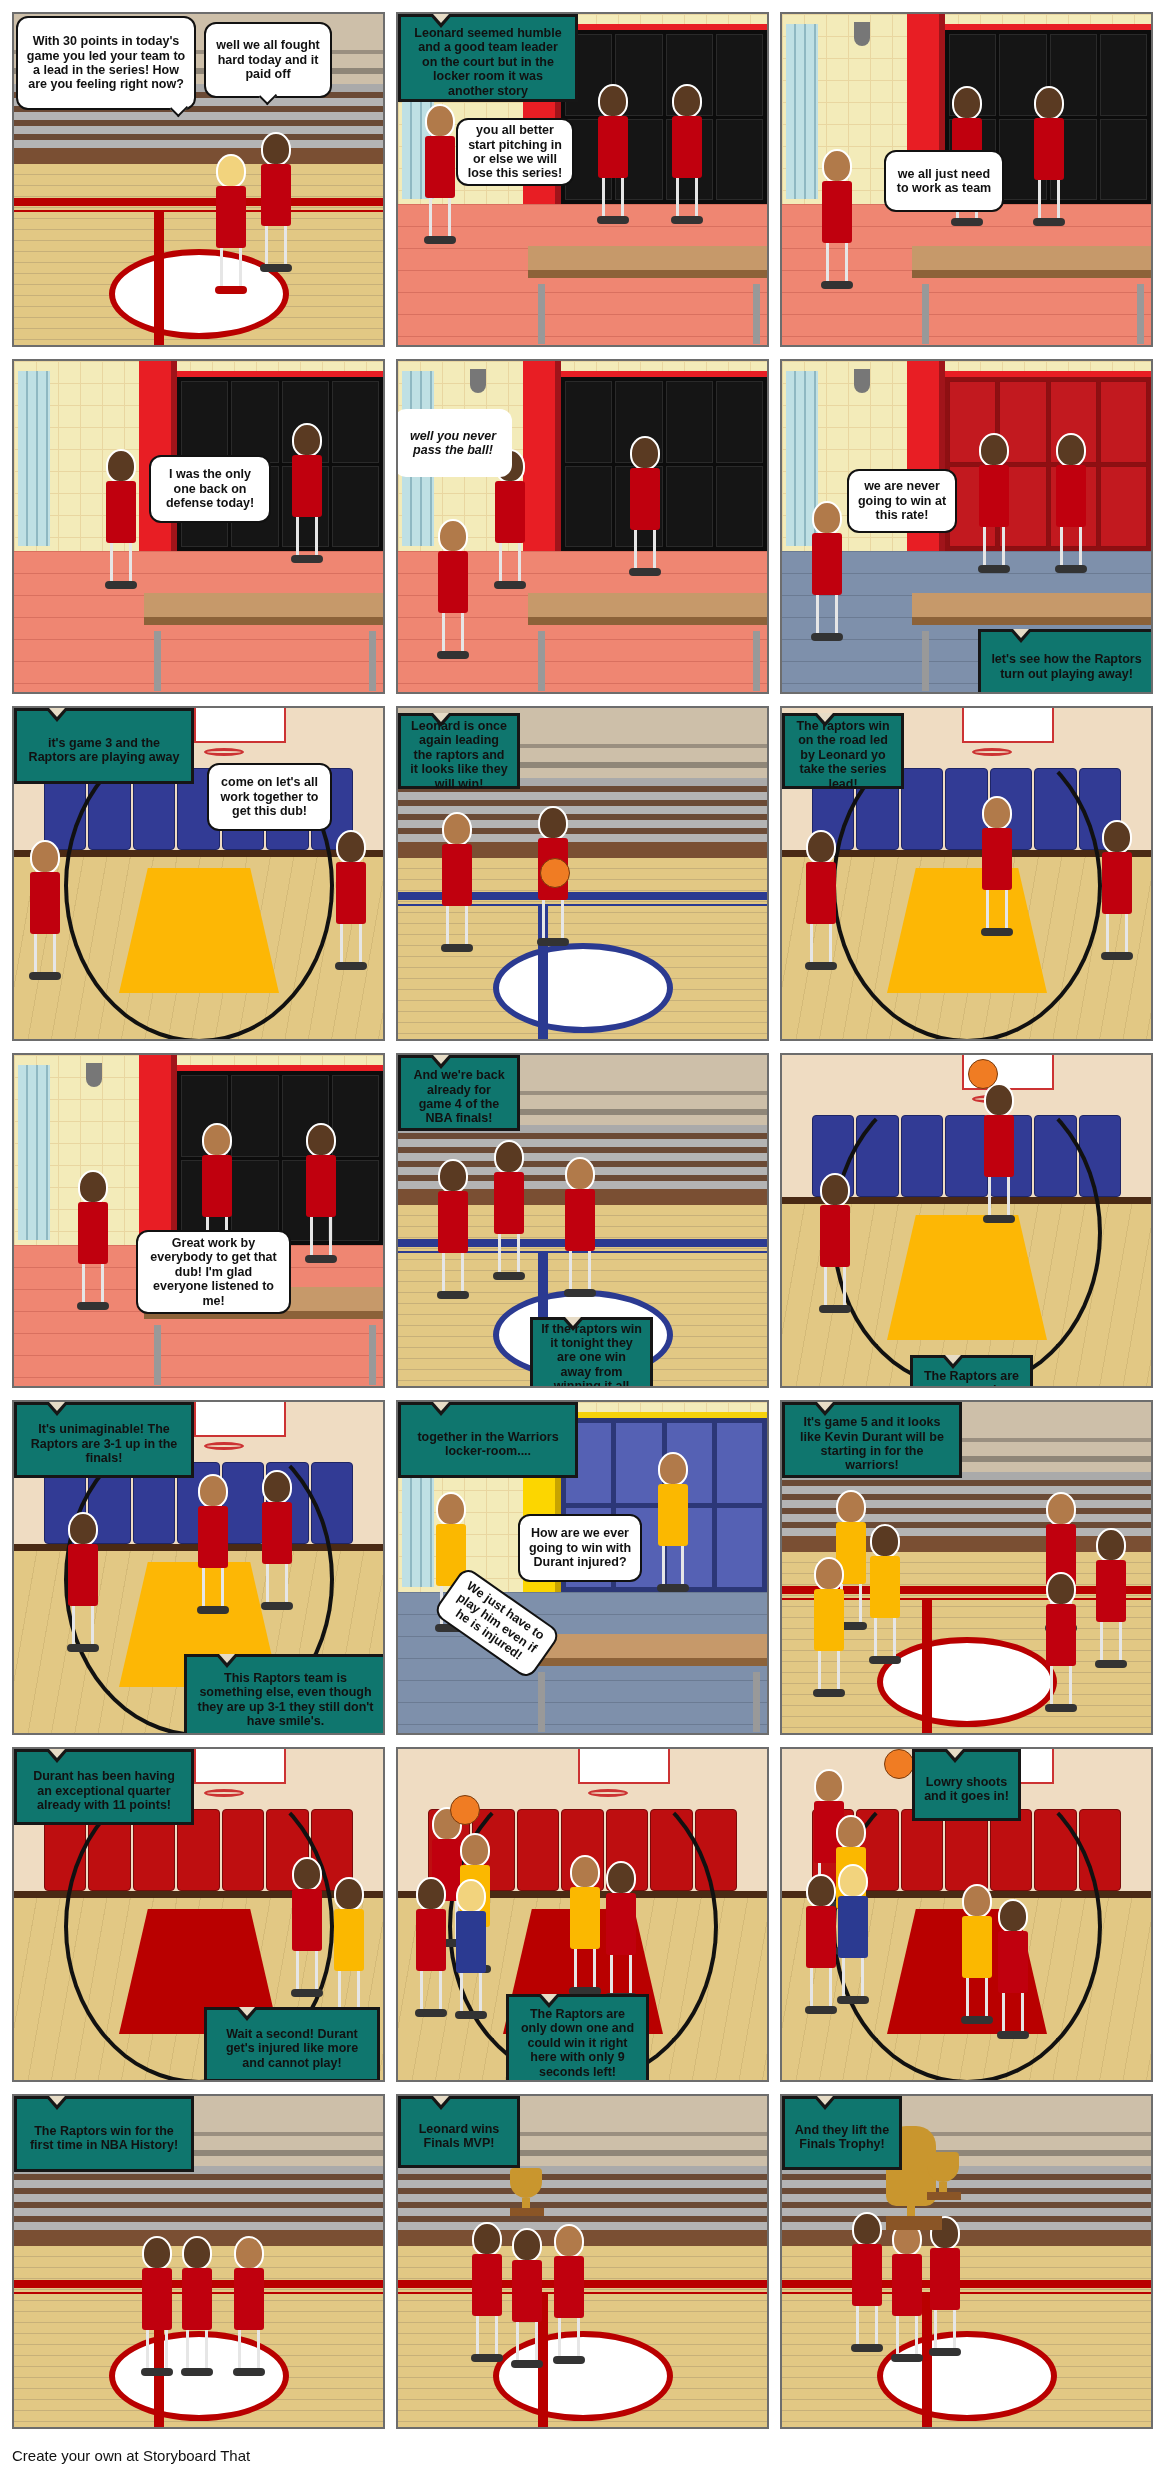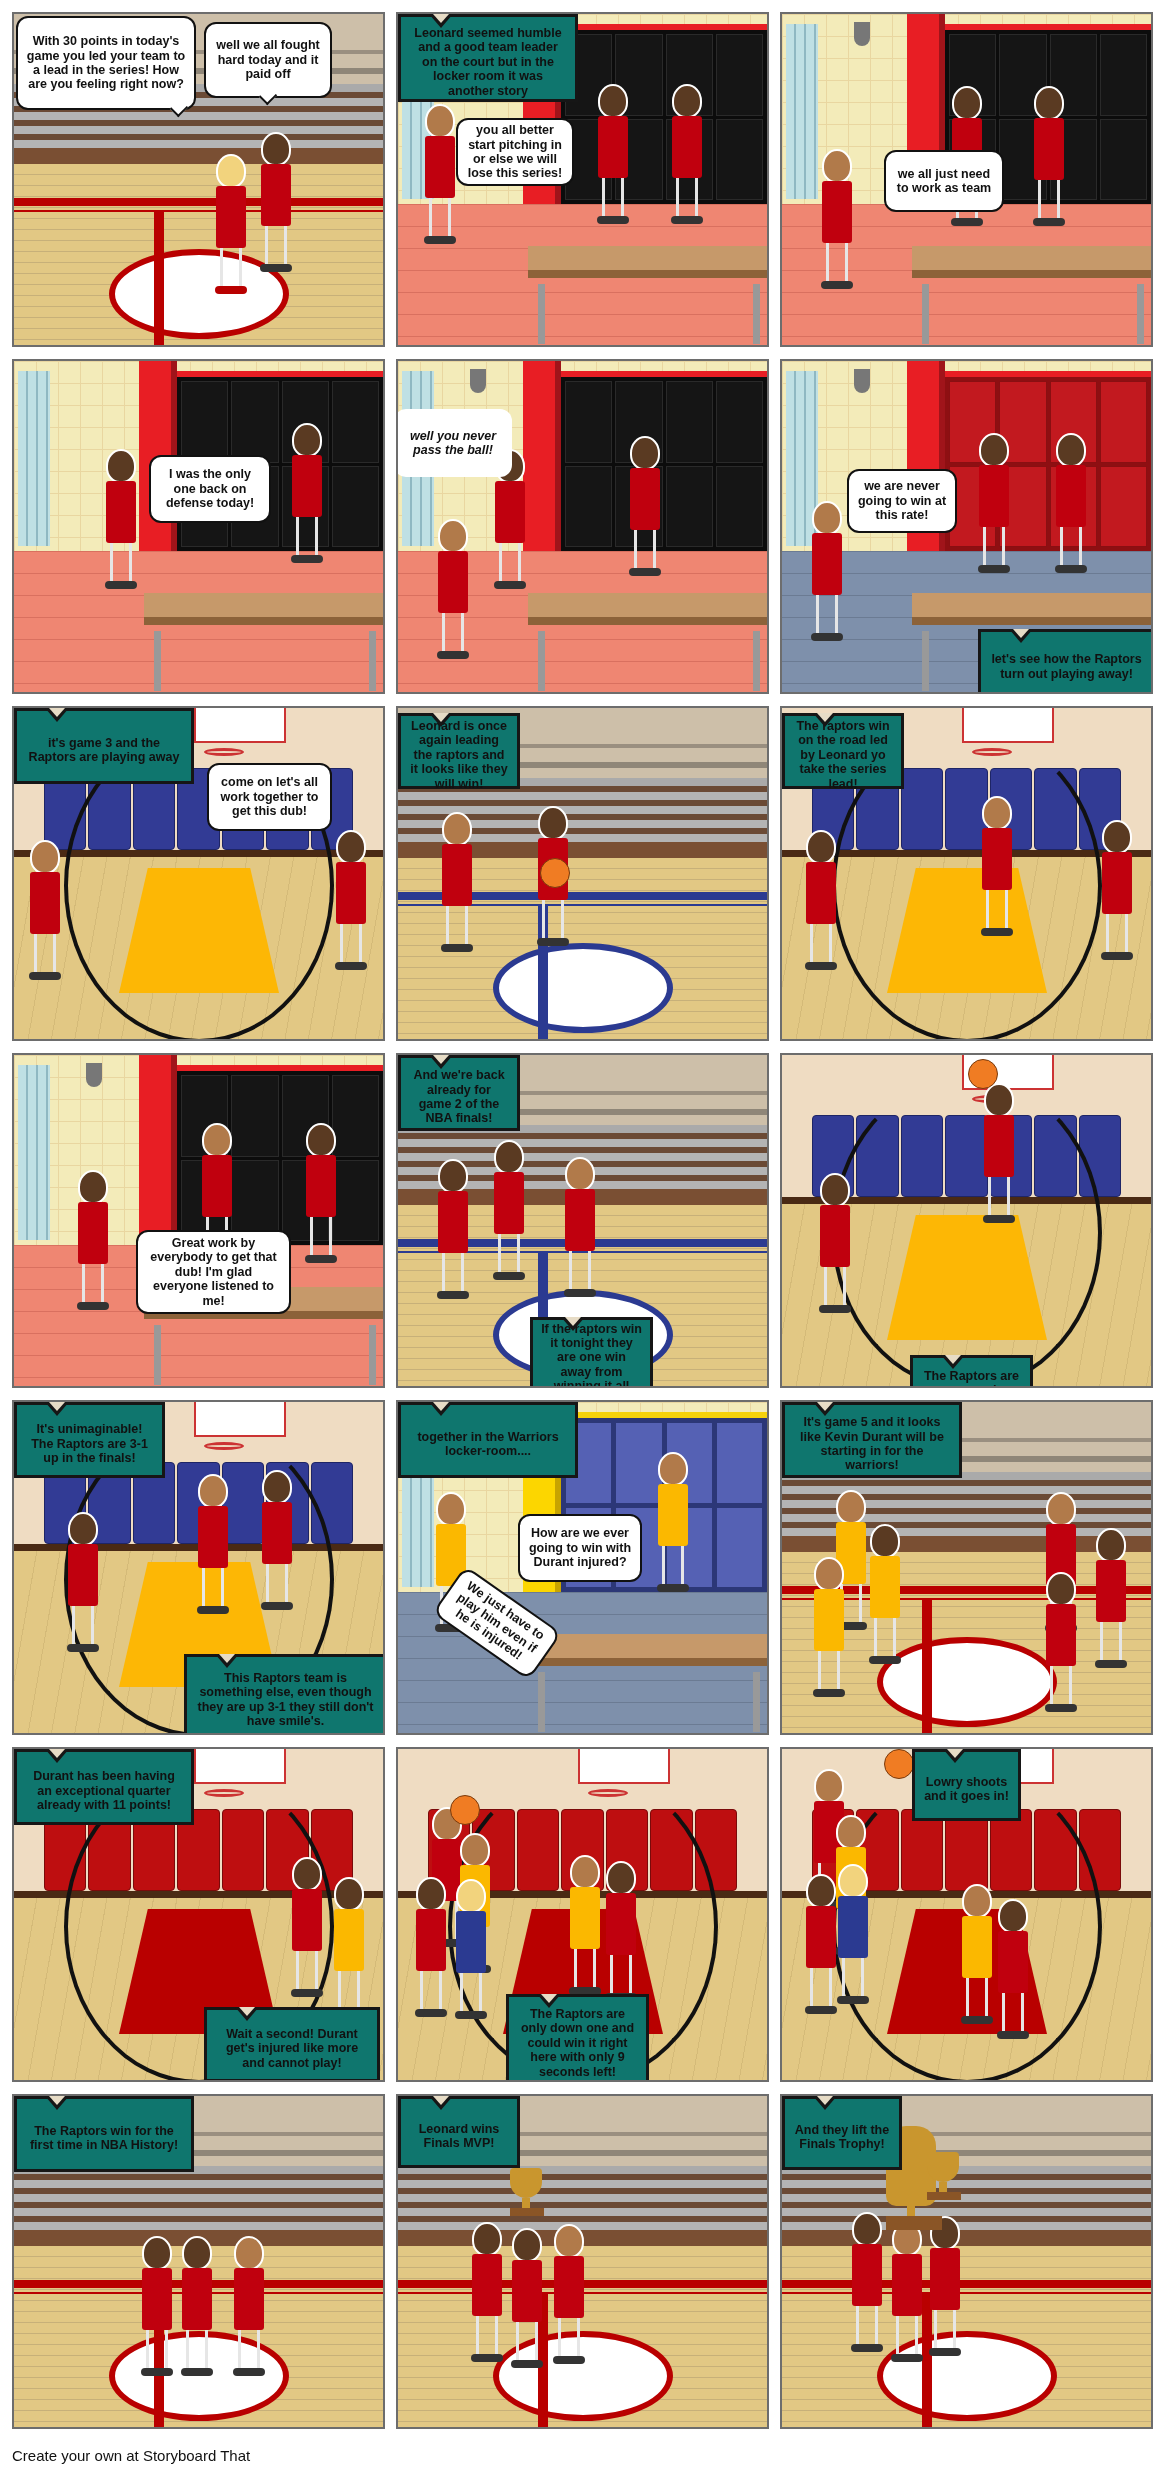--- a/index.html
+++ b/index.html
@@ -520,21 +520,21 @@
         <div class="legs"></div>
         <div class="shoes"></div>
       </div>
     <div class="char light" style="left:165px;top:102px;">
         <div class="head"></div>
         <div class="body"></div>
         <div class="legs"></div>
         <div class="shoes"></div>
       </div>
     <div class="caption" style="left:0;top:0;width:122px;height:76px;">
-        <span>And we're back already for game 2 of the NBA finals!</span>
+        <span>And we're back already for game 4 of the NBA finals!</span>
       </div>
     <div class="caption" style="left:132px;top:262px;width:123px;height:73px;">
         <span>If the raptors win it tonight they are one win away from winning it all</span>
       </div>
   </div>
 
   <div class="panel">
     <div class="scene">
       <div class="gym-wall"></div>
         <div class="backboard"></div>
@@ -601,21 +601,21 @@
         <div class="body"></div>
         <div class="legs"></div>
         <div class="shoes"></div>
       </div>
     <div class="char" style="left:246px;top:68px;">
         <div class="head"></div>
         <div class="body"></div>
         <div class="legs"></div>
         <div class="shoes"></div>
       </div>
-    <div class="caption" style="left:0;top:0;width:151px;height:76px;">
+    <div class="caption" style="left:0;top:0;width:180px;height:76px;">
         <span>It's unimaginable! The Raptors are 3-1 up in the finals!</span>
       </div>
     <div class="caption" style="left:170px;top:252px;width:203px;height:83px;">
         <span>This Raptors team is something else, even though they are up 3-1 they still don't have smile's.</span>
       </div>
   </div>
 
   <div class="panel">
     <div class="scene">
       <div class="locker-wall"></div>

